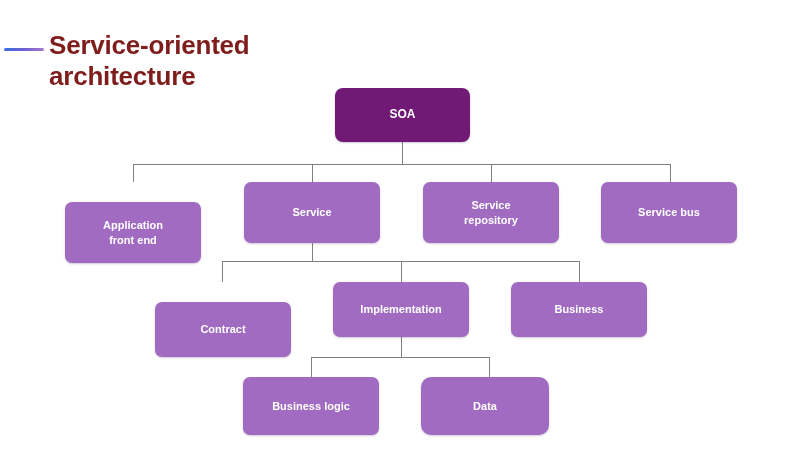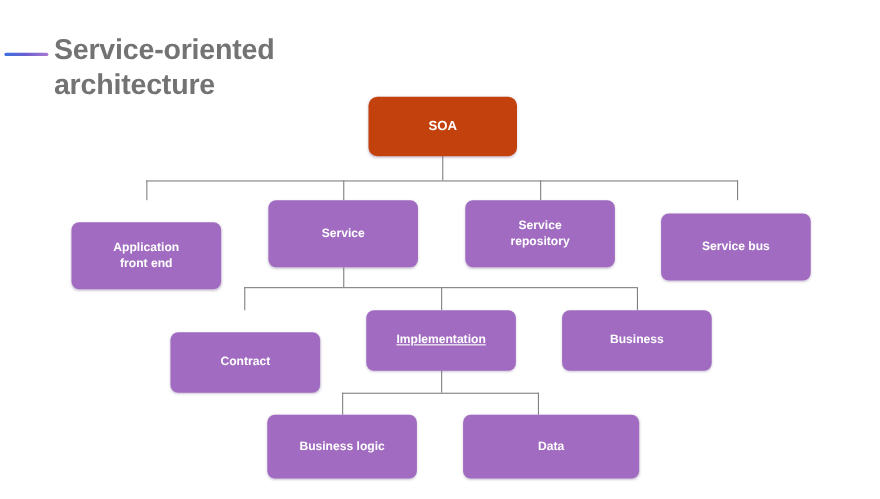--- a/index.html
+++ b/index.html
@@ -14,40 +14,40 @@
 
   
   .title-accent{
     position:absolute;left:4px;top:48px;width:40px;height:3px;
     background:linear-gradient(90deg,#3a6fe0 0%,#6d5fd0 50%,#a87ad0 100%);
     border-radius:2px;
   }
   .page-title{
     position:absolute;left:49px;top:30px;width:300px;
     font-size:26px;font-weight:bold;line-height:1.18;
-    color:#737373;letter-spacing:-0.2px;
+    color:#7f1d1d;letter-spacing:-0.2px;
     white-space:pre-line;
   }
 
   
   .node{
     position:absolute;
     box-sizing:border-box;
     display:flex;align-items:center;justify-content:center;
     text-align:center;
     color:#ffffff;
     font-size:11px;
     font-weight:bold;
     line-height:1.28;
     border-radius:7px;
     box-shadow:0 1px 2px rgba(90,60,120,0.28);
     white-space:pre-line;
     padding:2px 6px;
   }
-  .node.root{ background:#c2410c; border-radius:8px; font-size:12px; }
+  .node.root{ background:#701a75; border-radius:8px; font-size:12px; }
   .node.branch{ background:#a06bc0; }
 
   
   .conn{position:absolute;background:#808080;}
   .conn.v{width:1px;}
   .conn.h{height:1px;}
 </style>
 </head>
 <body>
 
@@ -75,22 +75,22 @@
   <div class="conn v" style="left:311px;top:357px;height:20px;"></div>
   <div class="conn v" style="left:489px;top:357px;height:20px;"></div>
 
   <div class="node root" style="left:335px;top:88px;width:135px;height:54px;">SOA</div>
 
   <div class="node branch" style="left:65px;top:182px;width:136px;height:61px;margin-top:20px;">Application
 front end</div>
   <div class="node branch" style="left:244px;top:182px;width:136px;height:61px;">Service</div>
   <div class="node branch" style="left:423px;top:182px;width:136px;height:61px;">Service
 repository</div>
-  <div class="node branch" style="left:601px;top:194px;width:136px;height:61px;">Service bus</div>
+  <div class="node branch" style="left:601px;top:182px;width:136px;height:61px;">Service bus</div>
 
   <div class="node branch" style="left:155px;top:282px;width:136px;height:55px;margin-top:20px;">Contract</div>
-  <div class="node branch" style="left:333px;top:282px;width:136px;height:55px;text-decoration:underline;">Implementation</div>
+  <div class="node branch" style="left:333px;top:282px;width:136px;height:55px;">Implementation</div>
   <div class="node branch" style="left:511px;top:282px;width:136px;height:55px;">Business</div>
 
   <div class="node branch" style="left:243px;top:377px;width:136px;height:58px;">Business logic</div>
-  <div class="node branch" style="left:421px;top:377px;width:160px;height:58px;">Data</div>
+  <div class="node branch" style="left:421px;top:377px;width:128px;height:58px;border-radius:10px;">Data</div>
 
 </div>
 
 </body></html>

